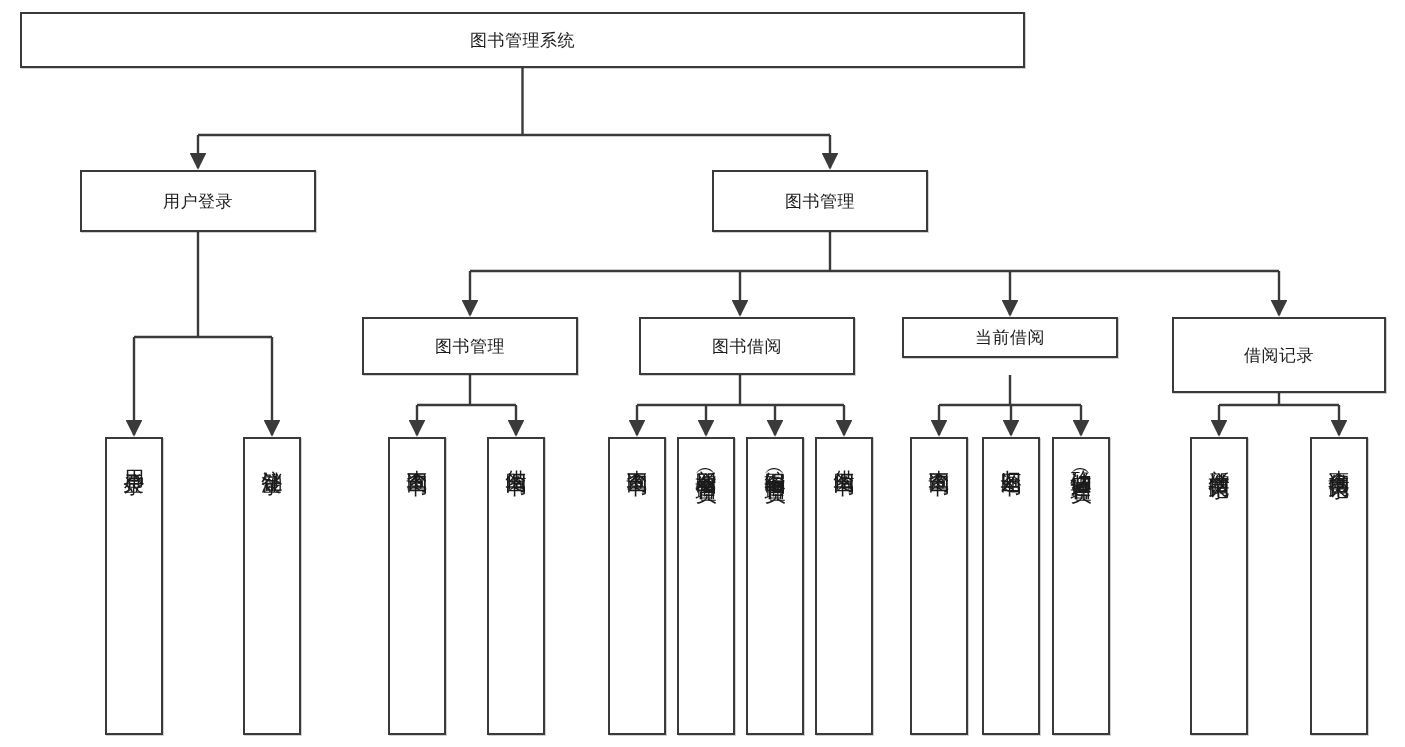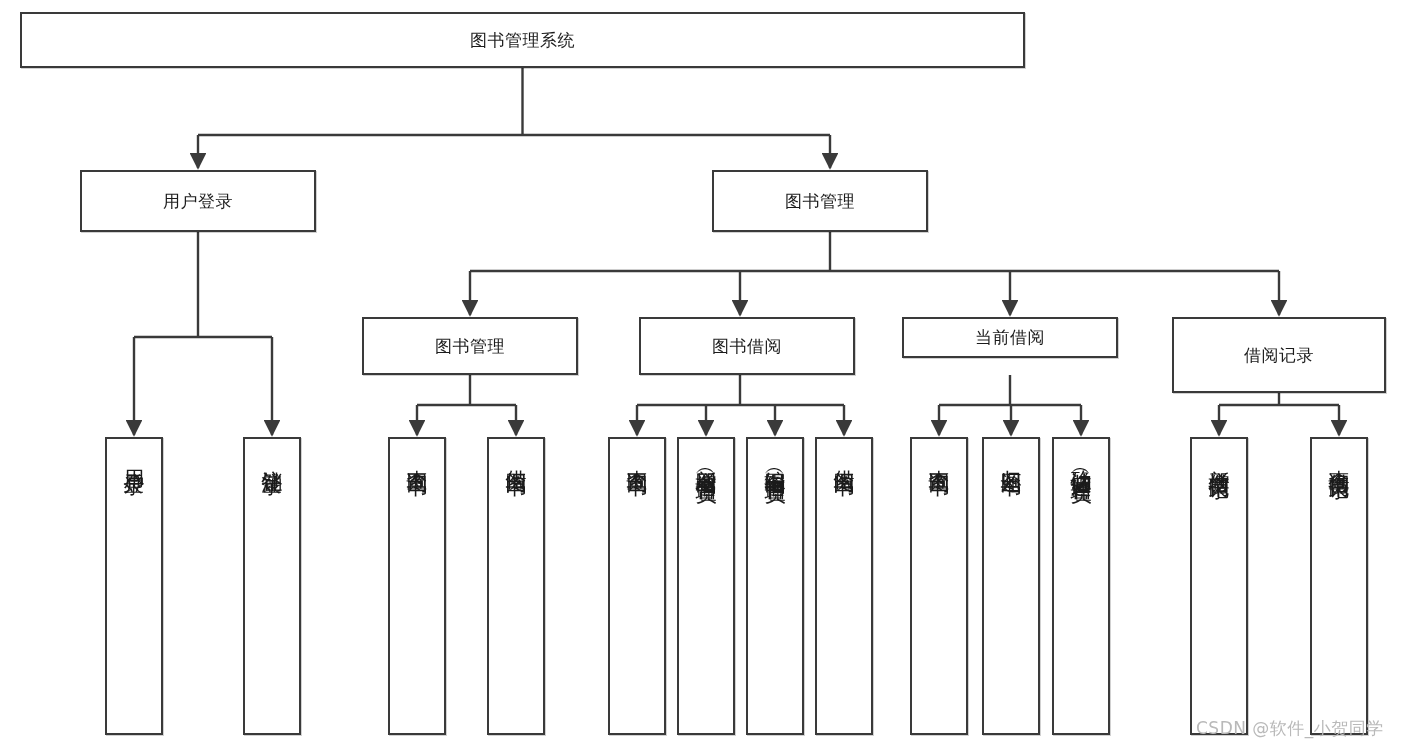--- a/index.html
+++ b/index.html
@@ -168,15 +168,14 @@
         <span class="label">确认归还（管理员）</span>
       </div>
       <div class="node vertical" style="left: 1190px; top: 437px; width: 58px; height: 298px;">
         <span class="label">新增借阅记录</span>
       </div>
       <div class="node vertical" style="left: 1310px; top: 437px; width: 58px; height: 298px;">
         <span class="label">查询借阅记录</span>
       </div>
     </div>
 
-  <div class="watermark" style="left: 1196px; top: 717px; color: rgb(185, 185, 185);">CSDN @软件_小贺同学</div>
 
 </div>
 
 </body></html>

